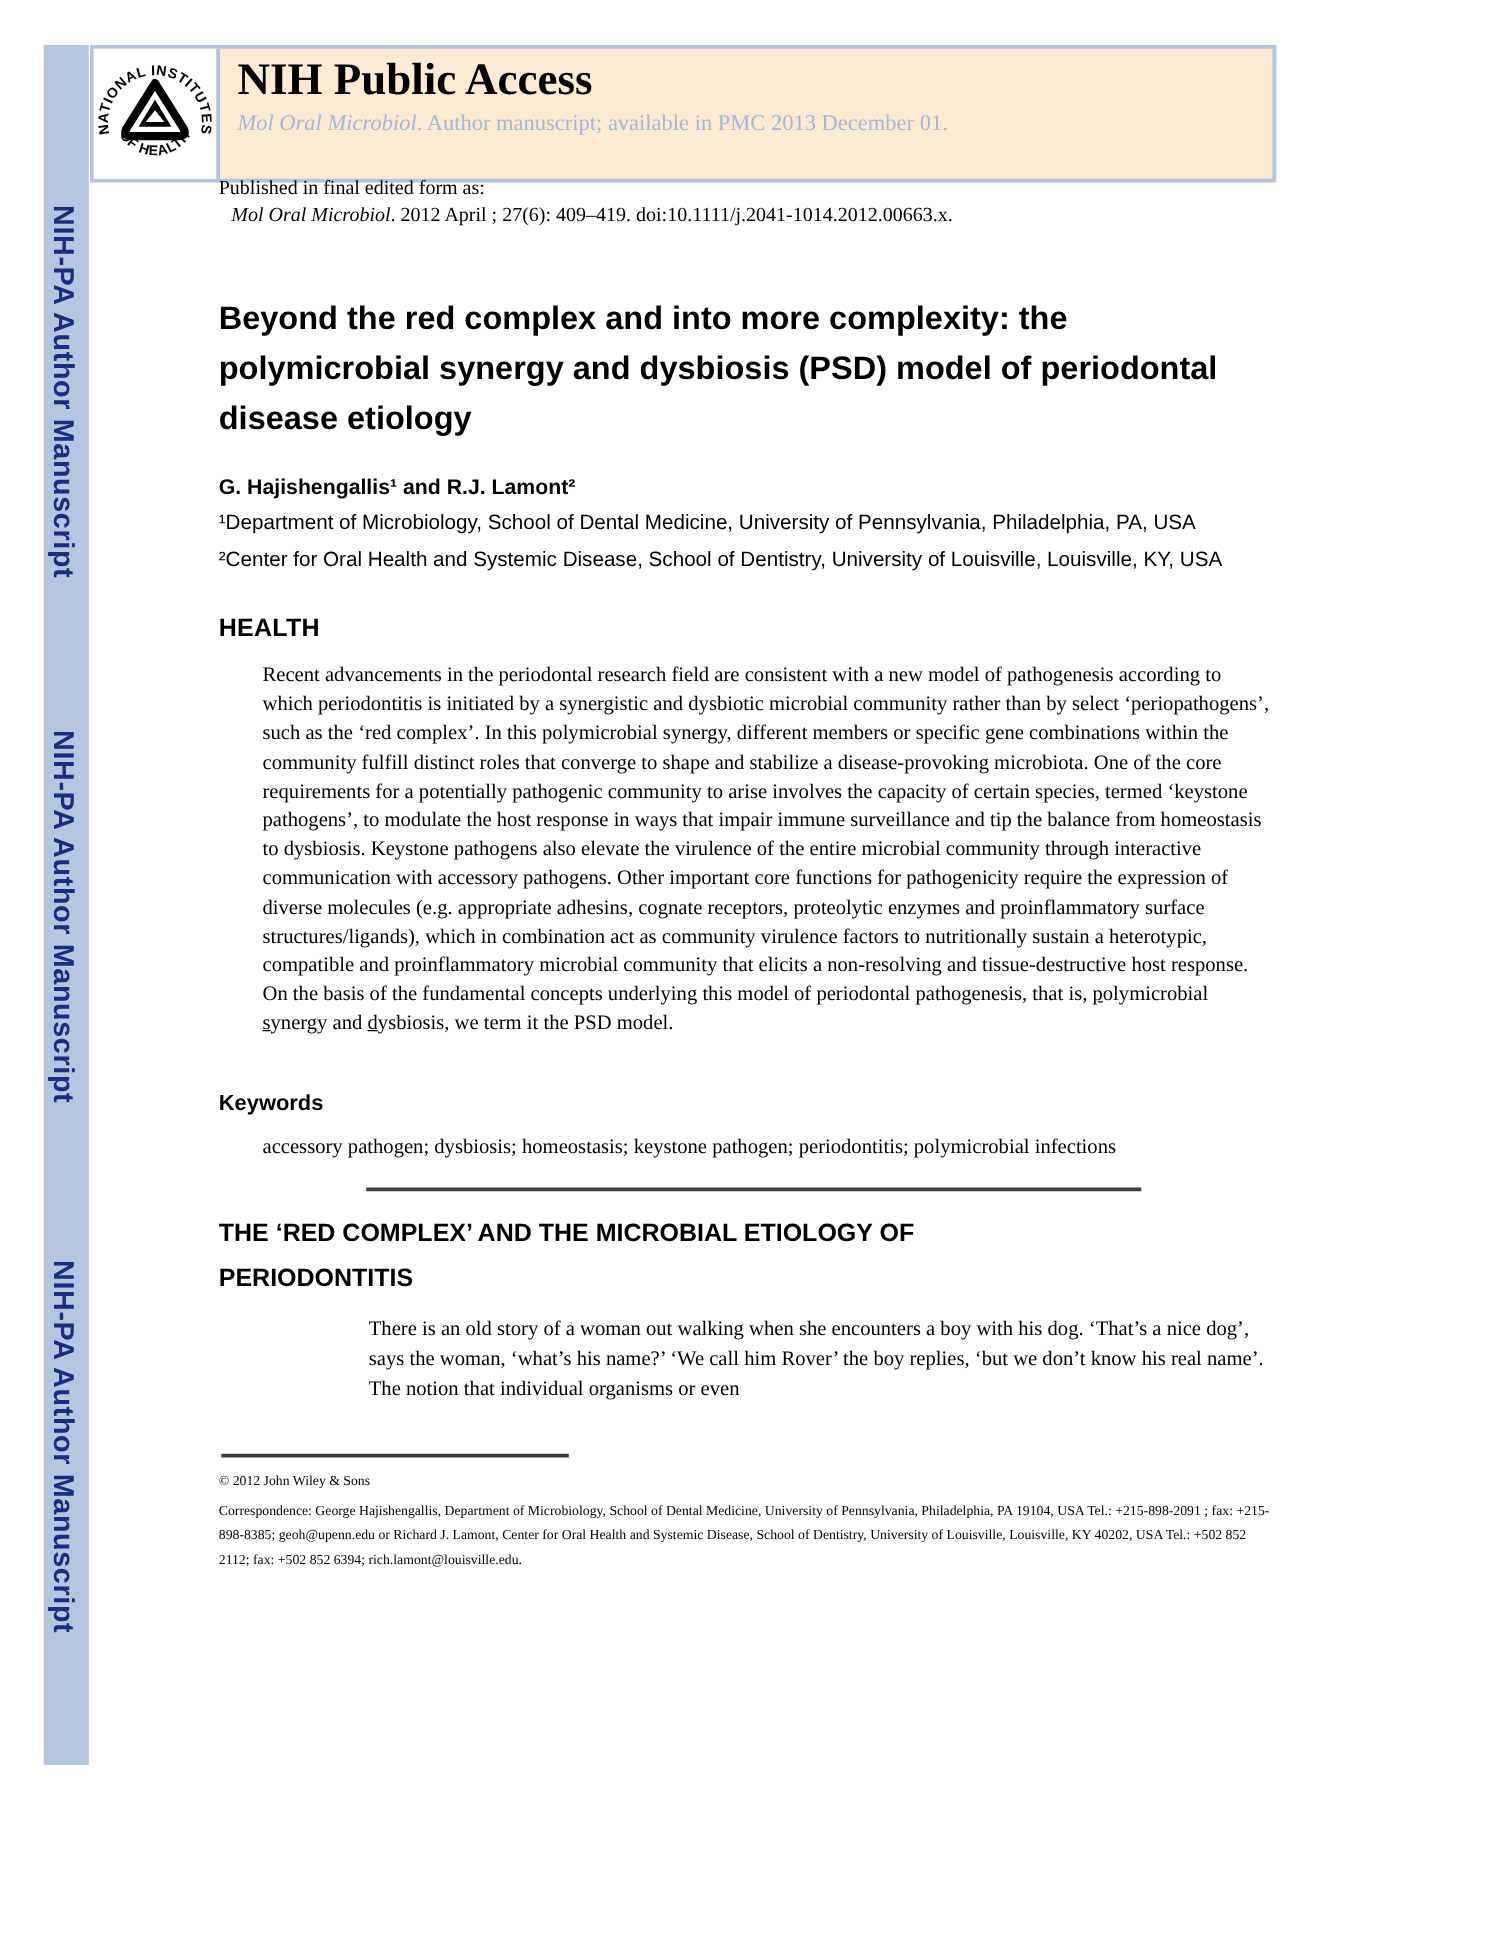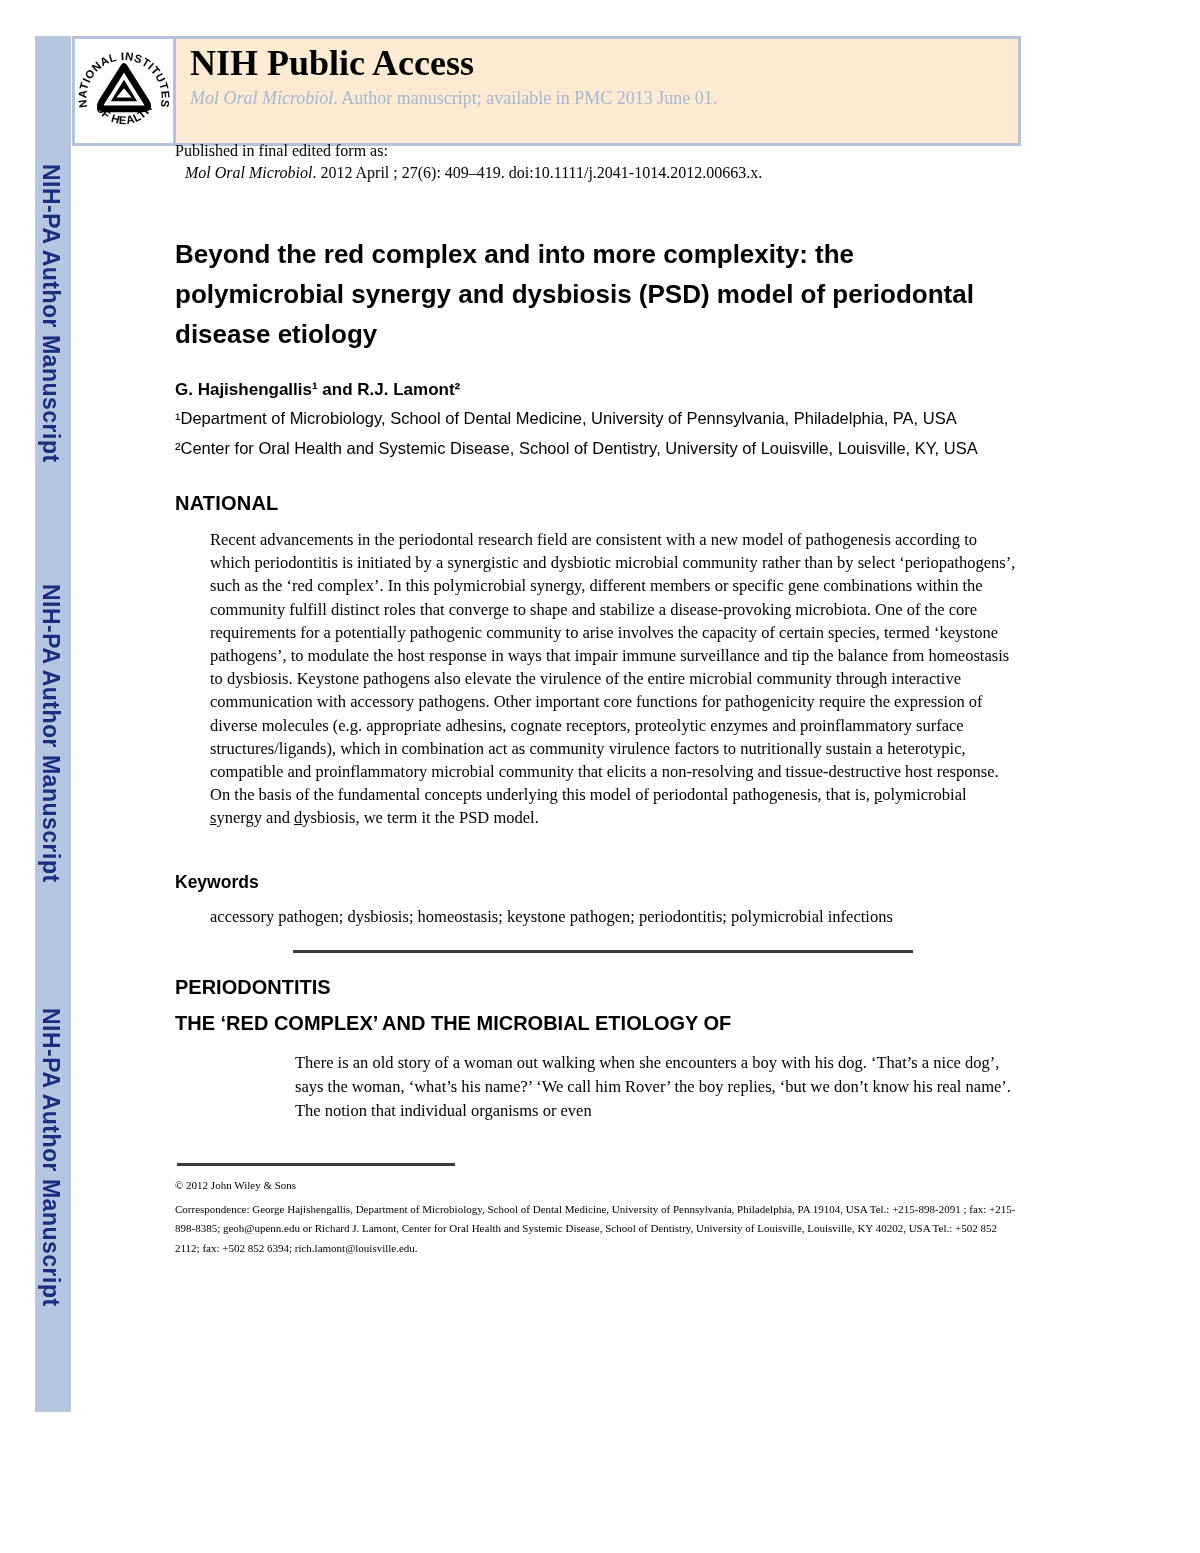--- a/index.html
+++ b/index.html
@@ -71,49 +71,49 @@
           <textPath href="#arcBot" startOffset="50%" text-anchor="middle">OF HEALTH</textPath>
         </text>
         <g>
           <path d="M50 24 L74 62 Q78 69 70 69 L30 69 Q22 69 26 62 Z" fill="none" stroke="#000" stroke-width="7" stroke-linejoin="round"></path>
           <path fill-rule="evenodd" d="M50 38 L64 61 L36 61 Z  M50 47 L58 57 L42 57 Z" fill="#000"></path>
         </g>
       </svg>
     </div>
     <div class="header-text">
       <div class="h-title">NIH Public Access</div>
-      <div class="h-journal"><span class="it">Mol Oral Microbiol</span><span>. Author manuscript; available in PMC 2013 June 01.</span></div>
+      <div class="h-journal"><span class="it">Mol Oral Microbiol</span><span>. Author manuscript; available in PMC 2013 December 01.</span></div>
     </div>
   </div>
 
   <div class="content">
     <div class="pub-line">Published in final edited form as:</div>
     <div class="cite-line"><span class="it">Mol Oral Microbiol</span><span>. 2012 April ; 27(6): 409–419. doi:10.1111/j.2041-1014.2012.00663.x.</span></div>
 
     <div class="title">
       <div>Beyond the red complex and into more complexity: the</div>
       <div>polymicrobial synergy and dysbiosis (PSD) model of periodontal</div>
       <div>disease etiology</div>
     </div>
 
     <div class="authors">G. Hajishengallis¹ and R.J. Lamont²</div>
     <div class="affil">¹Department of Microbiology, School of Dental Medicine, University of Pennsylvania, Philadelphia, PA, USA</div>
     <div class="affil">²Center for Oral Health and Systemic Disease, School of Dentistry, University of Louisville, Louisville, KY, USA</div>
 
-    <div class="head2">NATIONAL</div>
+    <div class="head2">HEALTH</div>
     <p class="summary-p"><span>Recent advancements in the periodontal research field are consistent with a new model of pathogenesis according to which periodontitis is initiated by a synergistic and dysbiotic microbial community rather than by select ‘periopathogens’, such as the ‘red complex’. In this polymicrobial synergy, different members or specific gene combinations within the community fulfill distinct roles that converge to shape and stabilize a disease-provoking microbiota. One of the core requirements for a potentially pathogenic community to arise involves the capacity of certain species, termed ‘keystone pathogens’, to modulate the host response in ways that impair immune surveillance and tip the balance from homeostasis to dysbiosis. Keystone pathogens also elevate the virulence of the entire microbial community through interactive communication with accessory pathogens. Other important core functions for pathogenicity require the expression of diverse molecules (e.g. appropriate adhesins, cognate receptors, proteolytic enzymes and proinflammatory surface structures/ligands), which in combination act as community virulence factors to nutritionally sustain a heterotypic, compatible and proinflammatory microbial community that elicits a non-resolving and tissue-destructive host response. On the basis of the fundamental concepts underlying this model of periodontal pathogenesis, that is, </span><span style="text-decoration: underline;">p</span><span>olymicrobial </span><span style="text-decoration: underline;">s</span><span>ynergy and </span><span style="text-decoration: underline;">d</span><span>ysbiosis, we term it the PSD model.</span></p>
 
     <div class="head3">Keywords</div>
     <p class="keywords-p">accessory pathogen; dysbiosis; homeostasis; keystone pathogen; periodontitis; polymicrobial infections</p>
 
     <hr class="mid-rule">
 
     <div class="section-h">
+      <div>THE ‘RED COMPLEX’ AND THE MICROBIAL ETIOLOGY OF</div>
       <div>PERIODONTITIS</div>
-      <div>THE ‘RED COMPLEX’ AND THE MICROBIAL ETIOLOGY OF</div>
     </div>
     <p class="story">There is an old story of a woman out walking when she encounters a boy with his dog. ‘That’s a nice dog’, says the woman, ‘what’s his name?’ ‘We call him Rover’ the boy replies, ‘but we don’t know his real name’. The notion that individual organisms or even</p>
 
     <hr class="foot-rule">
     <div class="copyright">© 2012 John Wiley &amp; Sons</div>
     <div class="correspondence">Correspondence: George Hajishengallis, Department of Microbiology, School of Dental Medicine, University of Pennsylvania, Philadelphia, PA 19104, USA Tel.: +215-898-2091 ; fax: +215-898-8385; geoh@upenn.edu or Richard J. Lamont, Center for Oral Health and Systemic Disease, School of Dentistry, University of Louisville, Louisville, KY 40202, USA Tel.: +502 852 2112; fax: +502 852 6394; rich.lamont@louisville.edu.</div>
   </div>
 
 </div>
 

